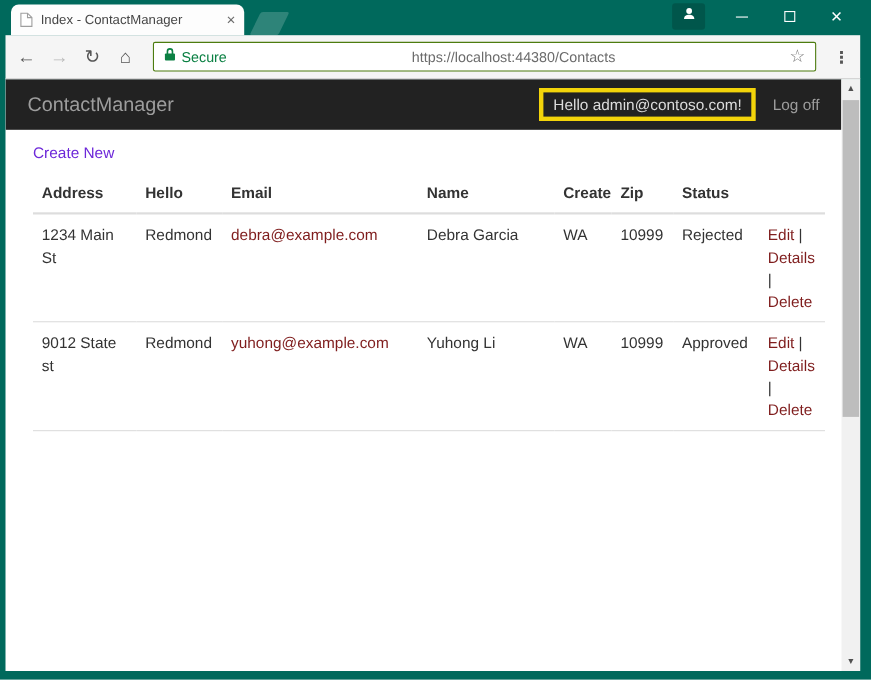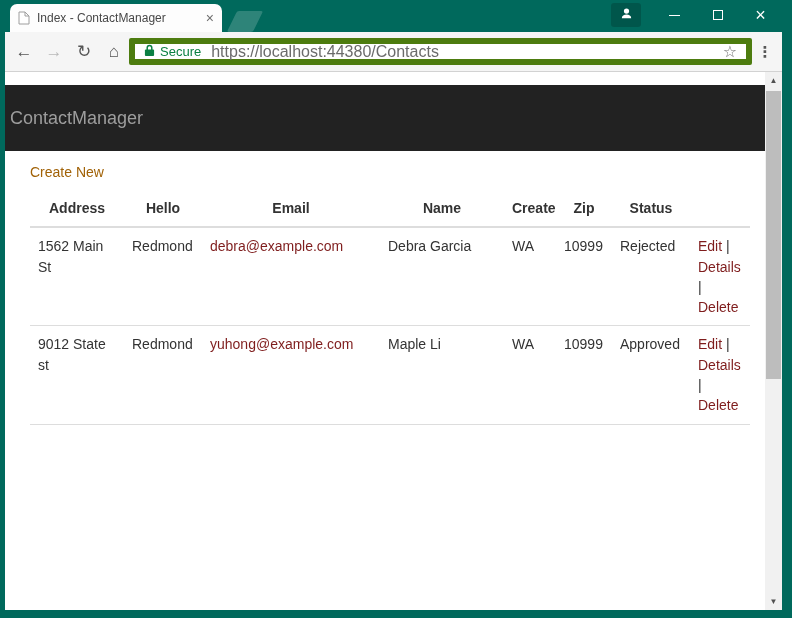--- a/index.html
+++ b/index.html
@@ -45,51 +45,51 @@
   
   .toolbar {
     flex: 0 0 40px; background: #f5f5f5;
     border-bottom: 1px solid #d2d2d2;
     display: flex; align-items: center; padding: 0 4px;
   }
   .tool-btn { width: 30px; height: 30px; display: flex; align-items: center; justify-content: center; font-size: 17px; color: #565656; }
   .tool-btn.disabled { color: #b9b9b9; }
   .omnibox {
     flex: 1; height: 27px; background: #fff;
-    border: 6px solid #4d7c0f; border-radius: 2px;
-    margin: 0 0; display: flex; align-items: center; padding: 0 9px;
+    border: 1px solid #4d7c0f; border-radius: 2px;
+    margin: 0 10px; display: flex; align-items: center; padding: 0 9px; text-align: center;
   }
   .secure { color: #0b8043; font-size: 13px; margin-left: 5px; }
-  .url { color: #6b6b6b; font-size: 16px; margin-left: 10px; flex: 1; white-space: nowrap; overflow: hidden; }
+  .url { color: #6b6b6b; font-size: 13px; margin-left: 10px; flex: 1; white-space: nowrap; overflow: hidden; }
   .star { color: #757575; font-size: 16px; line-height: 1; }
   .menu-dots { width: 26px; text-align: center; font-size: 15px; font-weight: bold; color: #565656; }
 
   
   .page { flex: 1; background: #fff; position: relative; overflow: hidden; }
   .page-inner { margin-right: 17px; height: 100%; overflow: hidden; }
 
   .navbar {
-    margin-top: 13px; height: 66px; background: #222;
-    display: flex; align-items: center; padding: 0 5px;
+    height: 46px; background: #222;
+    display: flex; align-items: center; padding: 0 20px;
   }
   .brand { color: #9d9d9d; font-size: 18px; text-decoration: none; white-space: nowrap; }
   .nav-links { display: flex; margin-left: 22px; }
   .nav-link { color: #9d9d9d; font-size: 14px; padding: 0 13px; text-decoration: none; white-space: nowrap; }
   .nav-right { margin-left: auto; display: flex; align-items: center; }
   .hello-box {
     border: 4px solid #f3d40a; padding: 3px 9px;
     color: #dcdcdc; font-size: 14px; text-decoration: none; white-space: nowrap;
   }
   .logoff { color: #9d9d9d; font-size: 14px; margin-left: 15px; text-decoration: none; white-space: nowrap; }
 
   .content { padding: 0 15px 0 25px; }
-  .create-new { display: inline-block; margin: 13px 0 2px; color: #a16207; font-size: 14px; text-decoration: none; }
+  .create-new { display: inline-block; margin: 13px 0 2px; color: #6d28d9; font-size: 14px; text-decoration: none; }
 
   table { width: 100%; border-collapse: collapse; table-layout: fixed; font-size: 14px; color: #333; margin-top: 8px; line-height: 1.45; }
-  th { text-align: center; padding: 8px; border-bottom: 2px solid #ddd; font-weight: bold; }
+  th { text-align: left; padding: 8px; border-bottom: 2px solid #ddd; font-weight: bold; }
   td { padding: 8px; border-top: 1px solid #ddd; vertical-align: top; }
   tbody tr:last-child td { border-bottom: 1px solid #ddd; }
   td a, .actions a { color: #7f1d1d; text-decoration: none; }
   .sep { color: #333; }
 
   
   .scrollbar { position: absolute; top: 0; right: 0; width: 17px; height: 100%; background: #f1f1f1; }
   .scroll-arrow { height: 17px; display: flex; align-items: center; justify-content: center; font-size: 8px; color: #505050; }
   .scroll-arrow.down { position: absolute; bottom: 0; left: 0; right: 0; }
   .scroll-thumb { position: absolute; top: 19px; left: 1px; width: 15px; height: 288px; background: #bdbdbd; }
@@ -157,20 +157,24 @@
       <span class="star">☆</span>
     </div>
     <div class="menu-dots">⋮</div>
   </div>
 
   <div class="page">
     <div class="page-inner">
 
       <div class="navbar">
         <a class="brand" href="#">ContactManager</a>
+        <div class="nav-right">
+          <a class="hello-box" href="#">Hello admin@contoso.com!</a>
+          <a class="logoff" href="#">Log off</a>
+        </div>
       </div>
 
       <div class="content">
         <a class="create-new" href="#">Create New</a>
 
         <table>
           <colgroup>
             <col style="width:94px">
               <col style="width:78px">
               <col style="width:178px">
@@ -187,40 +191,40 @@
               <th>Email</th>
               <th>Name</th>
               <th>Create</th>
               <th>Zip</th>
               <th>Status</th>
               <th></th>
             </tr>
           </thead>
           <tbody>
             <tr>
-              <td>1562 Main St</td>
+              <td>1234 Main St</td>
               <td>Redmond</td>
               <td><a href="#">debra@example.com</a></td>
               <td>Debra Garcia</td>
               <td>WA</td>
               <td>10999</td>
               <td>Rejected</td>
               <td class="actions">
                 <a href="#">Edit</a>
                 <span class="sep">|</span>
                 <a href="#">Details</a>
                 <span class="sep">|</span>
                 <a href="#">Delete</a>
               </td>
             </tr>
             <tr>
               <td>9012 State st</td>
               <td>Redmond</td>
               <td><a href="#">yuhong@example.com</a></td>
-              <td>Maple Li</td>
+              <td>Yuhong Li</td>
               <td>WA</td>
               <td>10999</td>
               <td>Approved</td>
               <td class="actions">
                 <a href="#">Edit</a>
                 <span class="sep">|</span>
                 <a href="#">Details</a>
                 <span class="sep">|</span>
                 <a href="#">Delete</a>
               </td>

